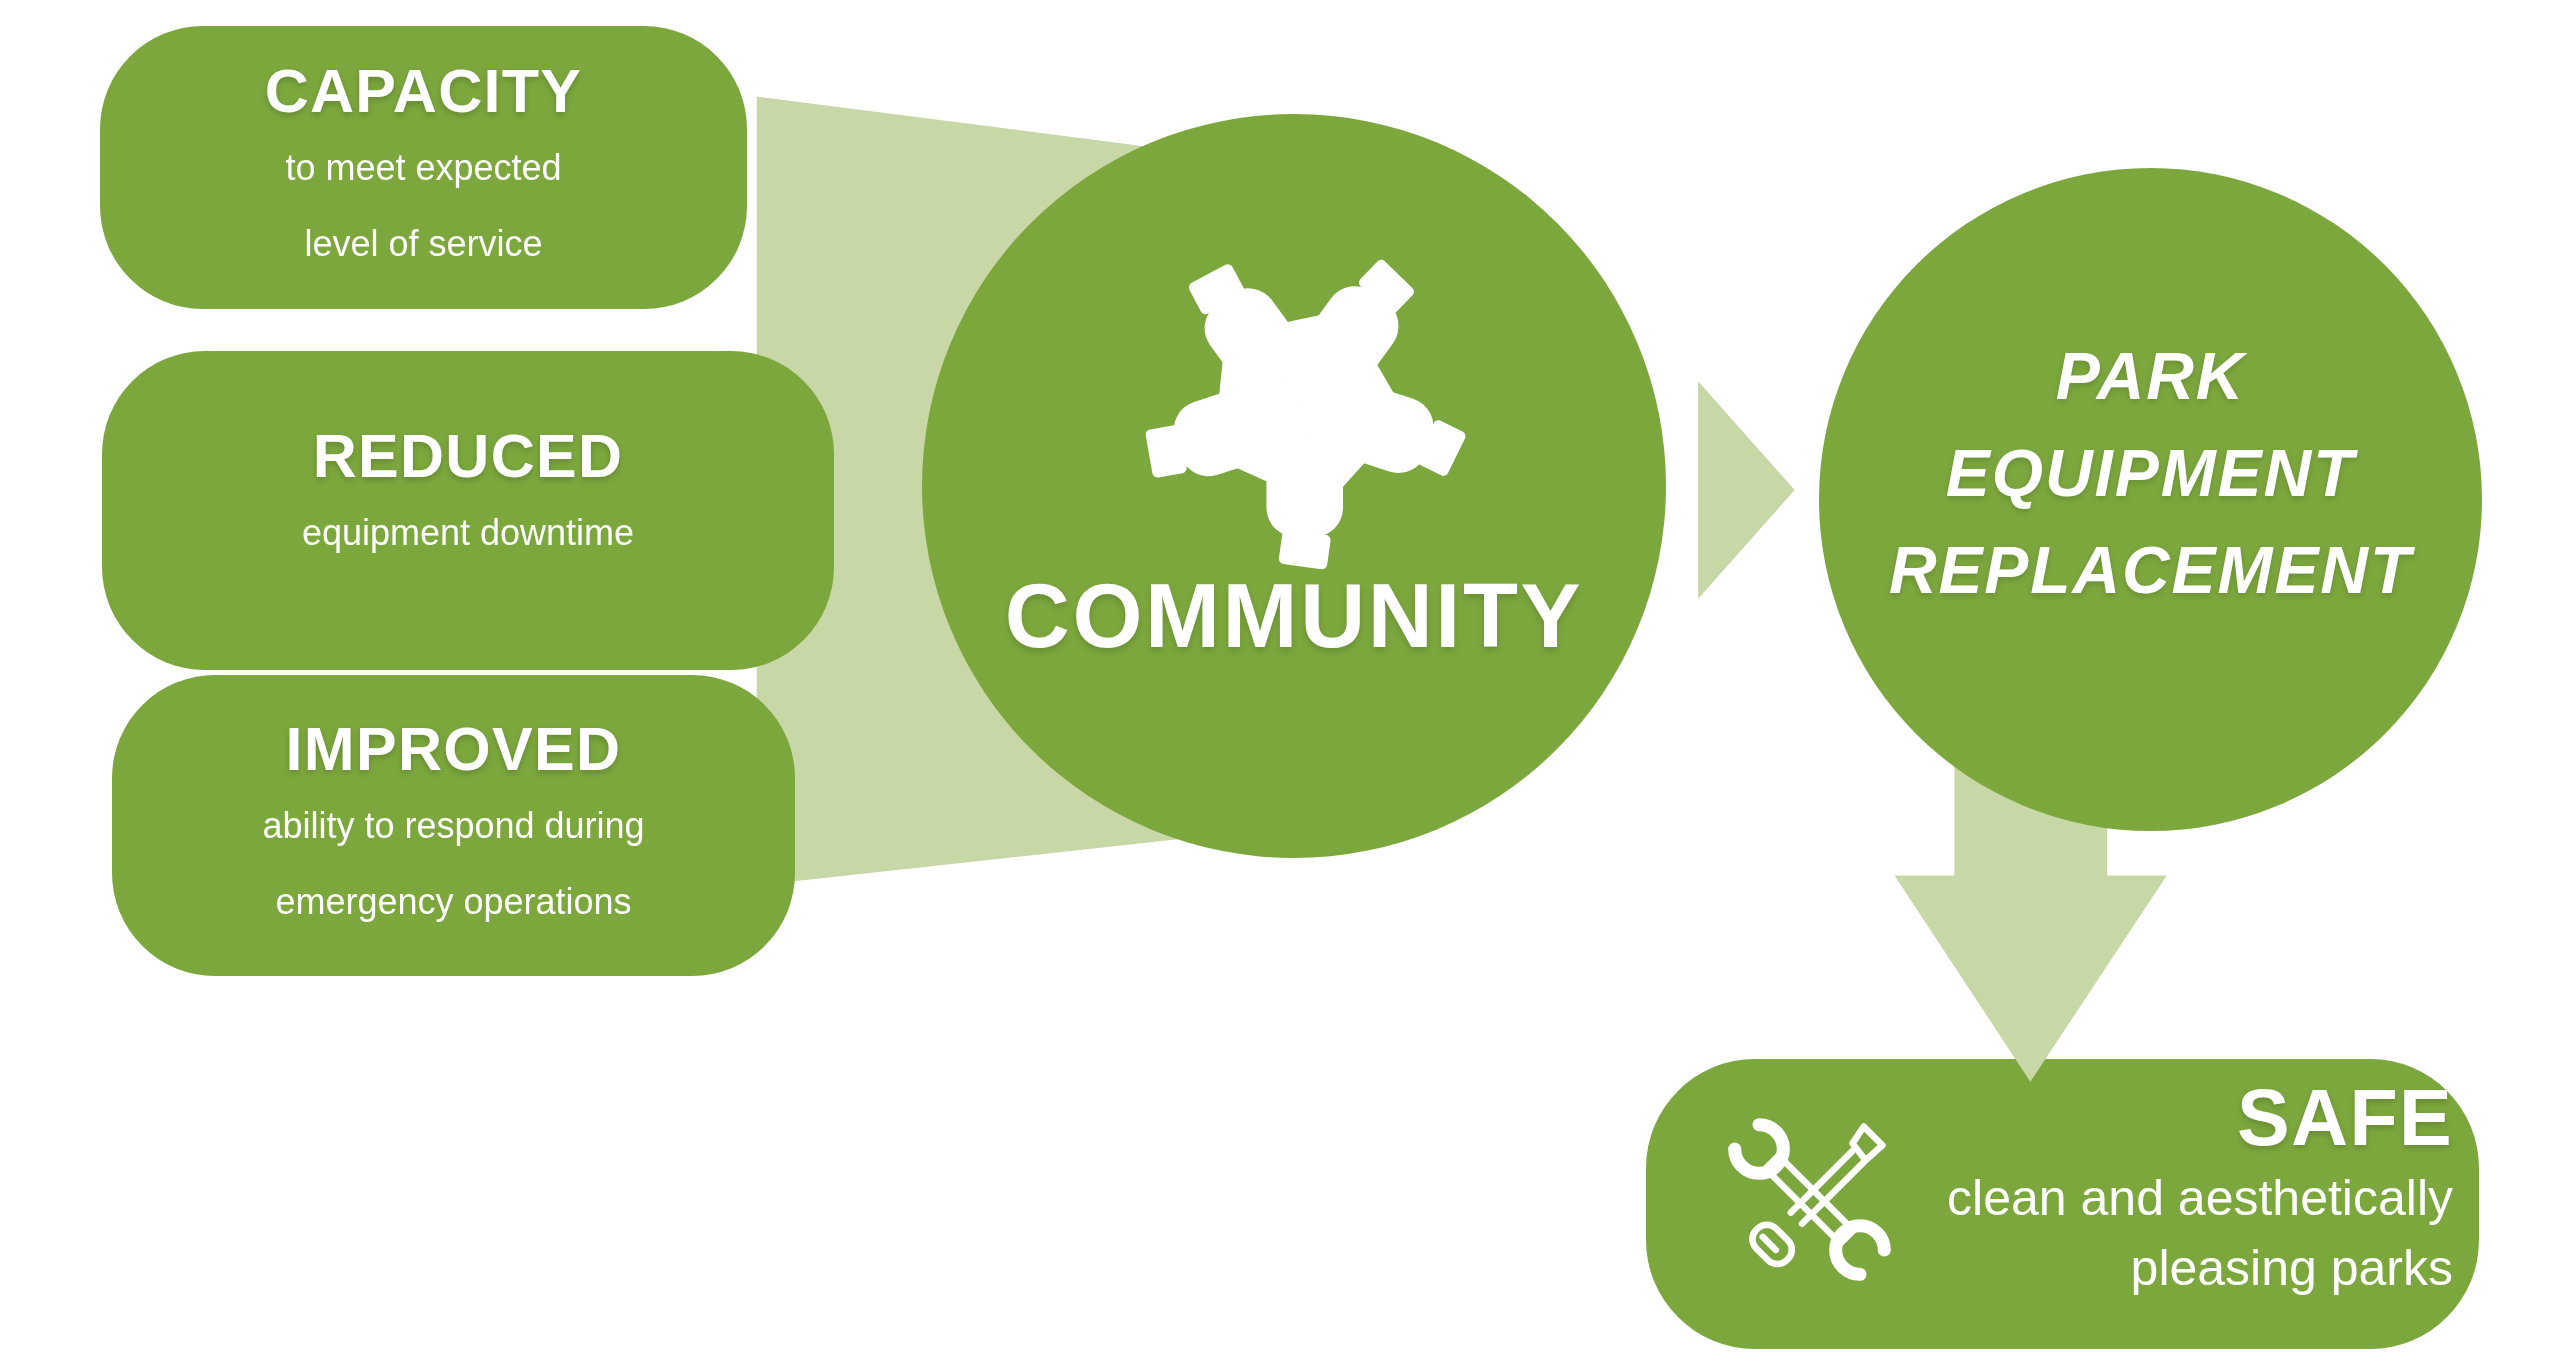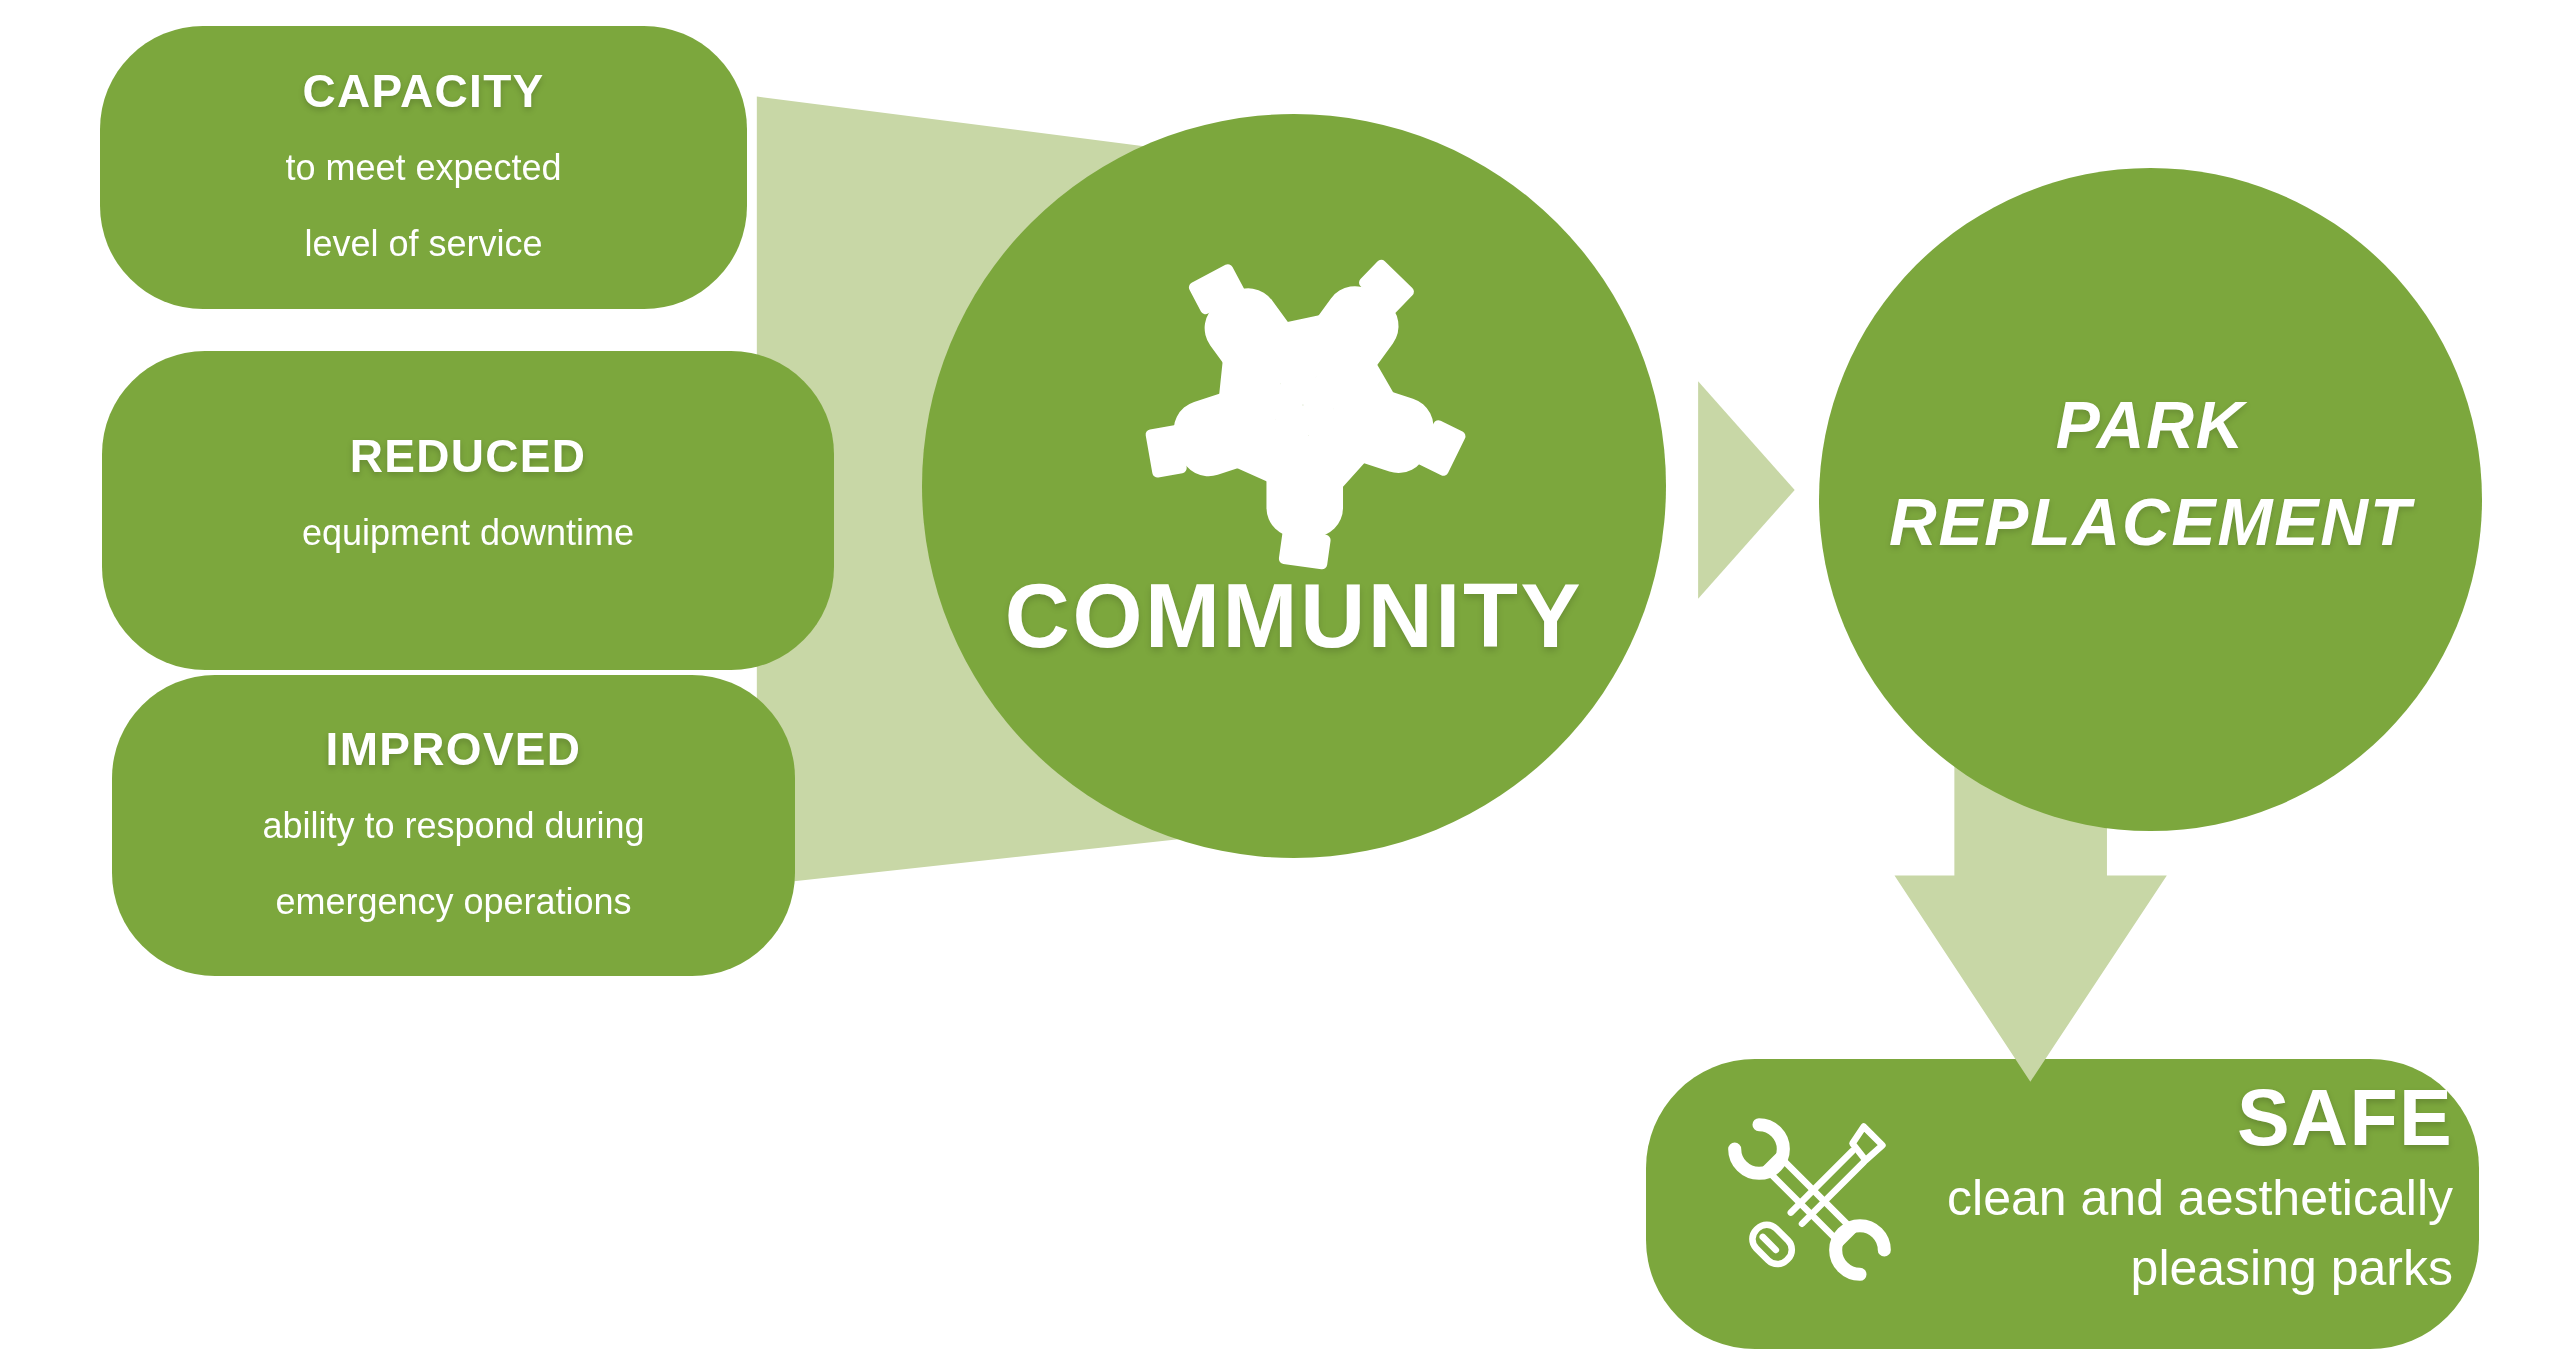--- a/index.html
+++ b/index.html
@@ -10,21 +10,21 @@
   svg.layer{position:absolute;left:0;top:0;width:2576px;height:1363px;pointer-events:none;}
 
   .pill{position:absolute;background:#7CA73D;border-radius:103px;color:#fff;
         display:flex;flex-direction:column;align-items:center;justify-content:center;
         text-align:center;}
   .pill-capacity{left:100px;top:26px;width:647px;height:283px;}
   .pill-reduced{left:102px;top:351px;width:732px;height:287px;padding-bottom:32px;}
   .pill-improved{left:112px;top:675px;width:683px;height:301px;}
   .pill-safe{left:1646px;top:1059px;width:833px;height:290px;border-radius:109px;}
 
-  .pill-title{font-size:46px;font-weight:700;line-height:77px;letter-spacing:1.3px;
+  .pill-title{font-size:61px;font-weight:700;line-height:77px;letter-spacing:1.3px;
               white-space:nowrap;text-shadow:0 3.2px 6.4px rgba(0,0,0,0.18);}
   .pill-line{font-size:36px;font-weight:400;line-height:76px;white-space:nowrap;}
 
   .circle{position:absolute;background:#7CA73D;border-radius:50%;color:#fff;}
   .circle-community{left:922px;top:114px;width:744px;height:744px;}
   .circle-park{left:1819px;top:168px;width:663px;height:663px;
                display:flex;flex-direction:column;align-items:center;justify-content:center;
                text-align:center;}
   .circle-park .big-line{font-size:66px;font-weight:700;line-height:97px;letter-spacing:1.9px;
                          white-space:nowrap;text-shadow:0 3.2px 6.4px rgba(0,0,0,0.15);font-style:italic;}
@@ -114,18 +114,19 @@
       <use href="#hand" transform="rotate(144 100 100)"></use>
       <use href="#hand" transform="rotate(216 100 100)"></use>
       <use href="#hand" transform="rotate(288 100 100)"></use>
     </svg>
     <div class="hub-label">COMMUNITY</div>
   </div>
 
   <div class="circle circle-park">
     <div class="park-text">
       <div class="big-line">PARK</div>
+      <div class="big-line">EQUIPMENT</div>
       <div class="big-line">REPLACEMENT</div>
     </div>
   </div>
 
 </div>
 
 
 </body></html>

